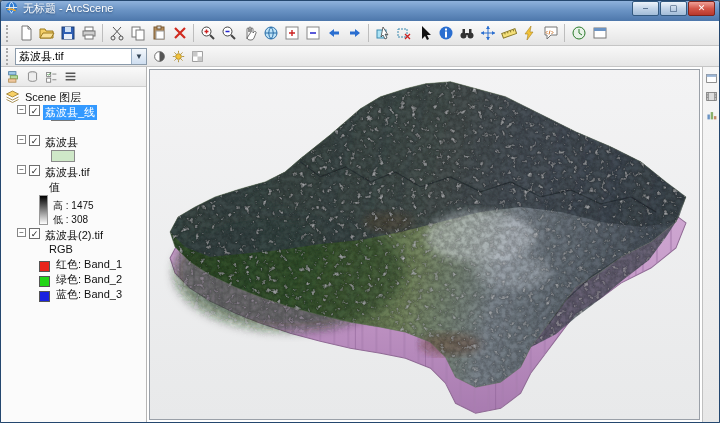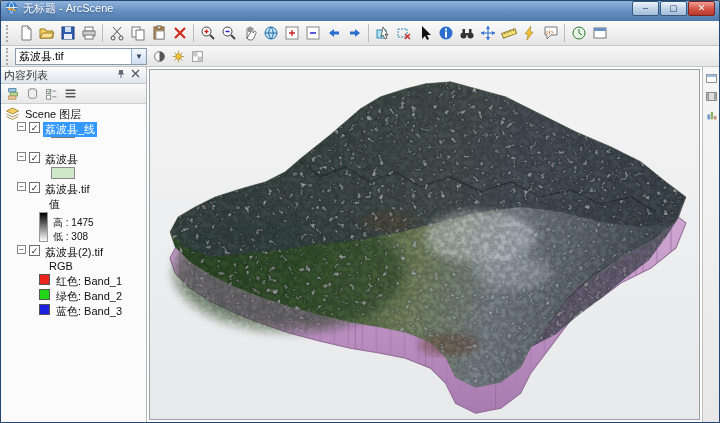--- a/index.html
+++ b/index.html
@@ -36,21 +36,21 @@
 .cb{width:11px;height:11px;flex:0 0 11px;border:1px solid #6e6e6e;background:#fff;font-size:9px;line-height:10px;text-align:center;color:#222}
 .lbl{font-size:11px;color:#111;padding:0 2px}
 .lbl.sel{color:#fff}
 .indent1{margin-left:12px}
 .sym-line{width:24px;height:1px;background:#777;margin-left:46px}
 .sym-poly{width:24px;height:12px;border:1px solid #8a8a8a;margin-left:46px}
 .legend-title{margin-left:44px;font-size:11px;color:#111;height:14px}
 .ramp-block{display:flex;gap:5px;margin-left:34px;height:34px;align-items:stretch}
 .ramp{width:9px;height:30px;border:1px solid #999;margin-top:1px}
 .ramp-labels{display:flex;flex-direction:column;justify-content:flex-end;font-size:10px;color:#111;padding:1px 0}
-.band-row{display:flex;align-items:flex-start;gap:4px;margin-left:34px;height:15px}
+.band-row{display:flex;align-items:flex-end;gap:4px;margin-left:34px;height:15px}
 .swatch{width:11px;height:11px;border:1px solid #555}
 .viewwrap{flex:1;background:#fff;padding:2px;min-width:0;display:flex}
 .viewport{flex:1;background:linear-gradient(#f3f3f4,#e8e9ea);border:1px solid #9aa0a8;position:relative;overflow:hidden}
 .viewport svg{width:100%;height:100%;display:block}
 .rail{width:17px;flex:0 0 17px;background:linear-gradient(#f6f6f6,#e8e8e8);border-left:1px solid #c0c0c0;display:flex;flex-direction:column;align-items:center;padding-top:4px;gap:3px}
 .rail .tb2{width:15px;height:15px}
 svg.ic{width:16px;height:16px;display:block}
 svg.ic13{width:13px;height:13px;display:block}
 </style>
 </head>
@@ -272,30 +272,20 @@
           <rect x="2" y="2" width="12" height="12" fill="#fff" stroke="#888"></rect>
           <rect x="2" y="2" width="6" height="6" fill="#c8c8c8"></rect>
           <rect x="8" y="8" width="6" height="6" fill="#c8c8c8"></rect>
         </svg>
       </button>
   </div>
 
   <div class="bodyrow">
 
     <div class="toc">
-      <div class="toc-header">
-        <span class="t">内容列表</span>
-        <button class="hbtn"><svg width="10" height="10" viewBox="0 0 10 10">
-              <rect x="3" y="1" width="4" height="4" fill="#667"></rect>
-              <path d="M2 5h6M5 5v4" stroke="#667"></path>
-            </svg></button>
-        <button class="hbtn"><svg width="9" height="9" viewBox="0 0 9 9">
-              <path d="M1 1l7 7M8 1L1 8" stroke="#556" stroke-width="1.3"></path>
-            </svg></button>
-      </div>
       <div class="toc-toolbar">
         <button class="toc-tb">
             <svg class="ic13" viewBox="0 0 16 16">
               <rect x="2" y="2" width="9" height="4" fill="#9ecae8" stroke="#4a7aa0"></rect>
               <rect x="4" y="7" width="9" height="4" fill="#b8dba0" stroke="#6a9a4a"></rect>
               <rect x="2" y="11" width="9" height="4" fill="#f0c8a0" stroke="#b08a50"></rect>
             </svg>
           </button>
         <button class="toc-tb">
             <svg class="ic13" viewBox="0 0 16 16">

